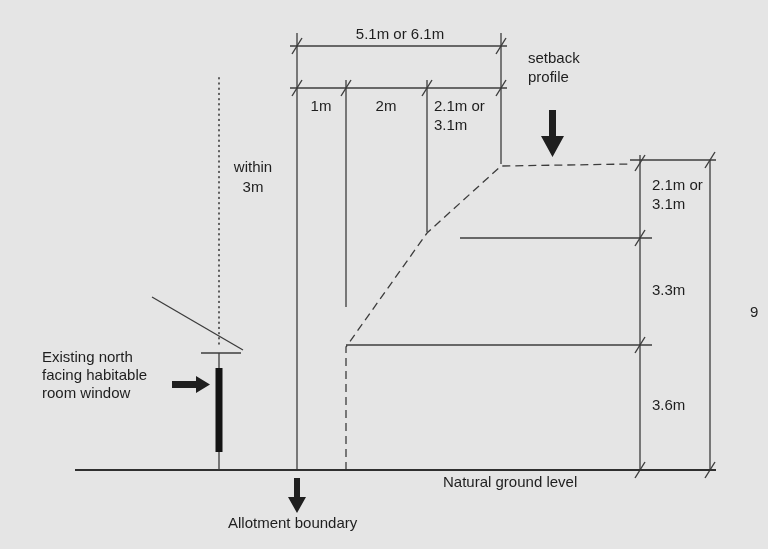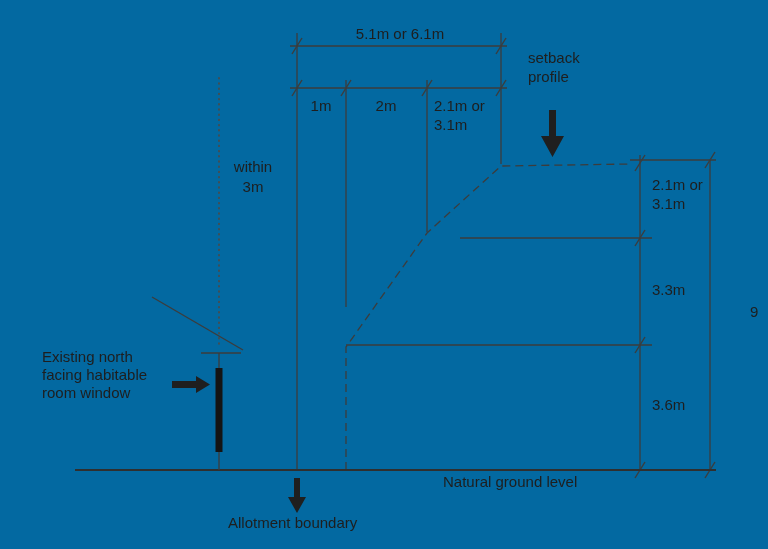--- a/index.html
+++ b/index.html
@@ -1,18 +1,18 @@
 <!DOCTYPE html>
 <html><head>
 <meta charset="utf-8">
 <style>
   html,body{margin:0;padding:0;background:#ffffff;}
   .canvas{
     width:768px;height:549px;position:relative;overflow:hidden;
-    background:#0369a1;
+    background:#e5e5e5;
     font-family:"Liberation Sans",sans-serif;
   }
   svg{display:block;}
   svg text{
     fill:#1e1e1e;
     font-size:15px;
     font-family:"Liberation Sans",sans-serif;
   }
   .thin{stroke:#3c3c3c;stroke-width:1.3;fill:none;}
   .med{stroke:#2f2f2f;stroke-width:2.2;fill:none;}

